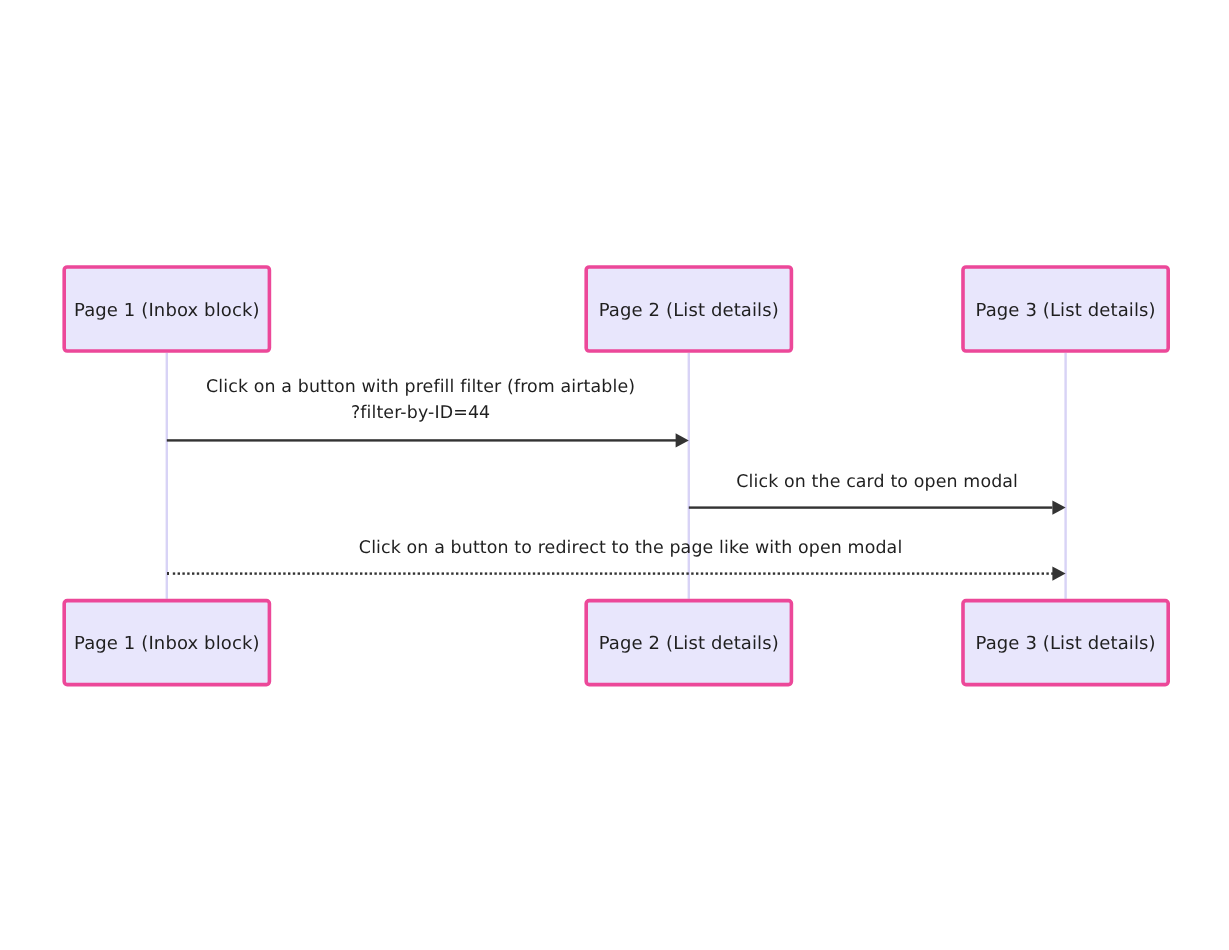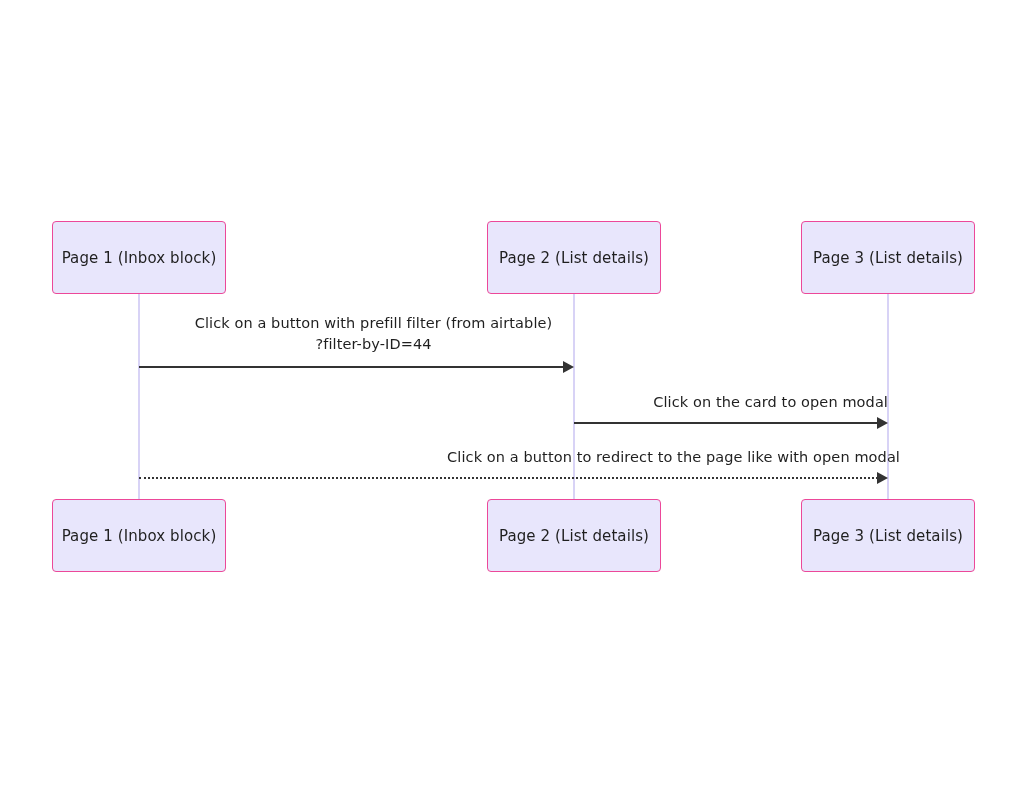--- a/index.html
+++ b/index.html
@@ -20,21 +20,21 @@
   }
   .lifeline {
     position: absolute;
     width: 2px;
     background: #d8d3f6;
   }
   .participant-box {
     position: absolute;
     box-sizing: border-box;
     background: #e8e6fc;
-    border: 1px solid #ec4899;
+    border: 3px solid #ec4899;
     border-radius: 4px;
     display: flex;
     align-items: center;
     justify-content: center;
   }
   .participant-label {
     font-size: 15px;
     color: #1f1f1f;
     line-height: 1.2;
     white-space: nowrap;
@@ -53,21 +53,21 @@
     width: 0;
     height: 0;
     border-top: 6px solid transparent;
     border-bottom: 6px solid transparent;
     border-left: 11px solid #333333;
   }
   .msg-label {
     position: absolute;
     font-size: 14.5px;
     color: #1f1f1f;
-    text-align: right;
+    text-align: center;
     line-height: 1.45;
     white-space: pre-line;
     letter-spacing: 0.1px;
   }
 </style>
 </head>
 <body>
 
 <div id="canvas">
 
@@ -78,21 +78,21 @@
   <div class="participant-box" style="left:52px; top:221px; width:174px; height:73px;">
     <span class="participant-label">Page 1 (Inbox block)</span>
   </div>
   <div class="participant-box" style="left:487px; top:221px; width:174px; height:73px;">
     <span class="participant-label">Page 2 (List details)</span>
   </div>
   <div class="participant-box" style="left:801px; top:221px; width:174px; height:73px;">
     <span class="participant-label">Page 3 (List details)</span>
   </div>
 
-  <div class="msg-label" style="left: 156px; top: 313px; width: 435px; text-align: center; padding-left: 0px;">Click on a button with prefill filter (from airtable)
+  <div class="msg-label" style="left: 133px; top: 313px; width: 435px; text-align: center; padding-left: 0px;">Click on a button with prefill filter (from airtable)
 ?filter-by-ID=44</div>
   <div class="msg-line" style="left:139px; top:366px; width:425px;"></div>
   <div class="arrowhead" style="left:563px; top:361px;"></div>
 
   <div class="msg-label" style="left:574px; top:392px; width:314px;">Click on the card to open modal</div>
   <div class="msg-line" style="left:574px; top:422px; width:303px;"></div>
   <div class="arrowhead" style="left:877px; top:417px;"></div>
 
   <div class="msg-label" style="left:139px; top:447px; width:749px;margin-left:12px;">Click on a button to redirect to the page like with open modal</div>
   <div class="msg-line dotted" style="left:139px; top:477px; width:739px;"></div>

